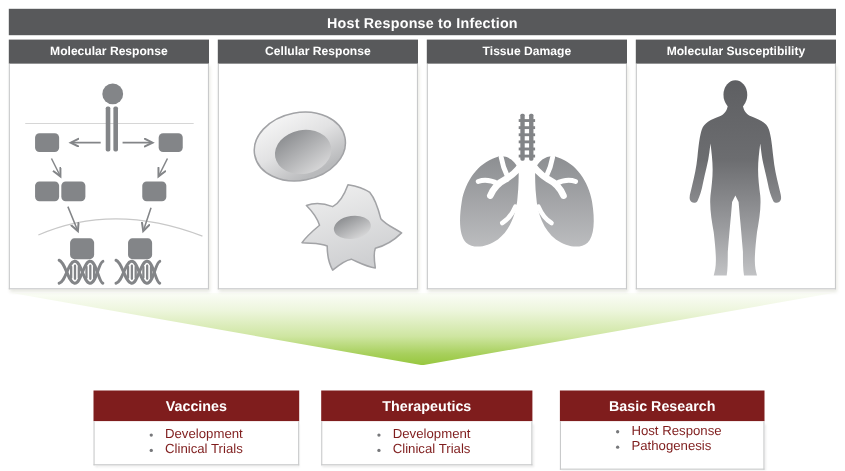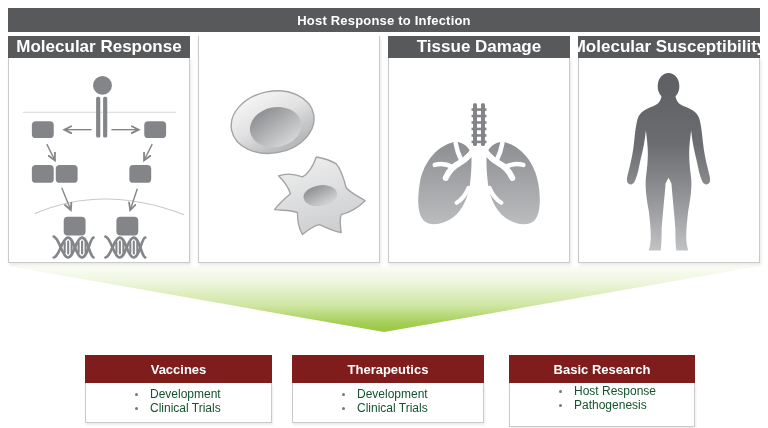--- a/index.html
+++ b/index.html
@@ -22,21 +22,21 @@
   
   .columns {
     position: absolute; left: 8px; top: 36px; width: 752px; height: 227px;
     display: flex; gap: 8px;
   }
   .panel { flex: 1 1 0; display: flex; flex-direction: column; min-width: 0; }
   .panel-header {
     height: 22px; flex: 0 0 22px;
     background: #58595b; color: #fff;
     display: flex; align-items: center; justify-content: center;
-    font-size: 17px; font-weight: bold; white-space: nowrap;
+    font-size: 11px; font-weight: bold; white-space: nowrap;
   }
   .panel-body {
     flex: 1 1 auto;
     background: #fff;
     border: 1px solid #c9cacb; border-top: none;
     box-shadow: 1px 2px 3px rgba(120,130,90,0.18);
     overflow: hidden;
   }
   .panel-body svg { display: block; width: 100%; height: 100%; }
 
@@ -65,21 +65,21 @@
   }
   .info-body {
     background: #fff; border: 1px solid #c9cacb; border-top: none;
     height: 40px; overflow: hidden;
     box-shadow: 1px 2px 2px rgba(0,0,0,0.08);
   }
   .info-box.b3 .info-body { height: 44px; }
   .info-body ul {
     margin: 0; padding: 4px 4px 0 62px;
     list-style: disc outside;
-    color: #14532d; font-size: 12px; line-height: 14px;
+    color: #7f1d1d; font-size: 12px; line-height: 14px;
   }
   .info-box.b3 .info-body ul { padding-top: 1px; }
   .info-body li { padding-left: 2px; }
   .info-body li::marker { color: #77787b; font-size: 10px; }
 </style>
 </head>
 <body>
 
 <div class="stage">
 
@@ -152,20 +152,23 @@
               <line x1="26" y1="7" x2="26" y2="17"></line>
                 <line x1="29.5" y1="6" x2="29.5" y2="18"></line>
                 <line x1="33" y1="7" x2="33" y2="17"></line>
             </g>
           </g>
         </svg>
       </div>
     </div>
 
     <div class="panel">
+      <div class="panel-header">
+        <span>Cellular Response</span>
+      </div>
       <div class="panel-body">
         <svg viewBox="0 0 181 204" preserveAspectRatio="xMidYMid meet">
           <defs>
             <linearGradient id="cellOuter" x1="0" y1="0" x2="0.45" y2="1">
               <stop offset="0" stop-color="#fafafa"></stop>
                 <stop offset="0.55" stop-color="#e2e2e3"></stop>
                 <stop offset="1" stop-color="#b9babc"></stop>
             </linearGradient>
             <linearGradient id="cellNuc" x1="0.1" y1="0" x2="0.7" y2="1">
               <stop offset="0" stop-color="#85878a"></stop>

